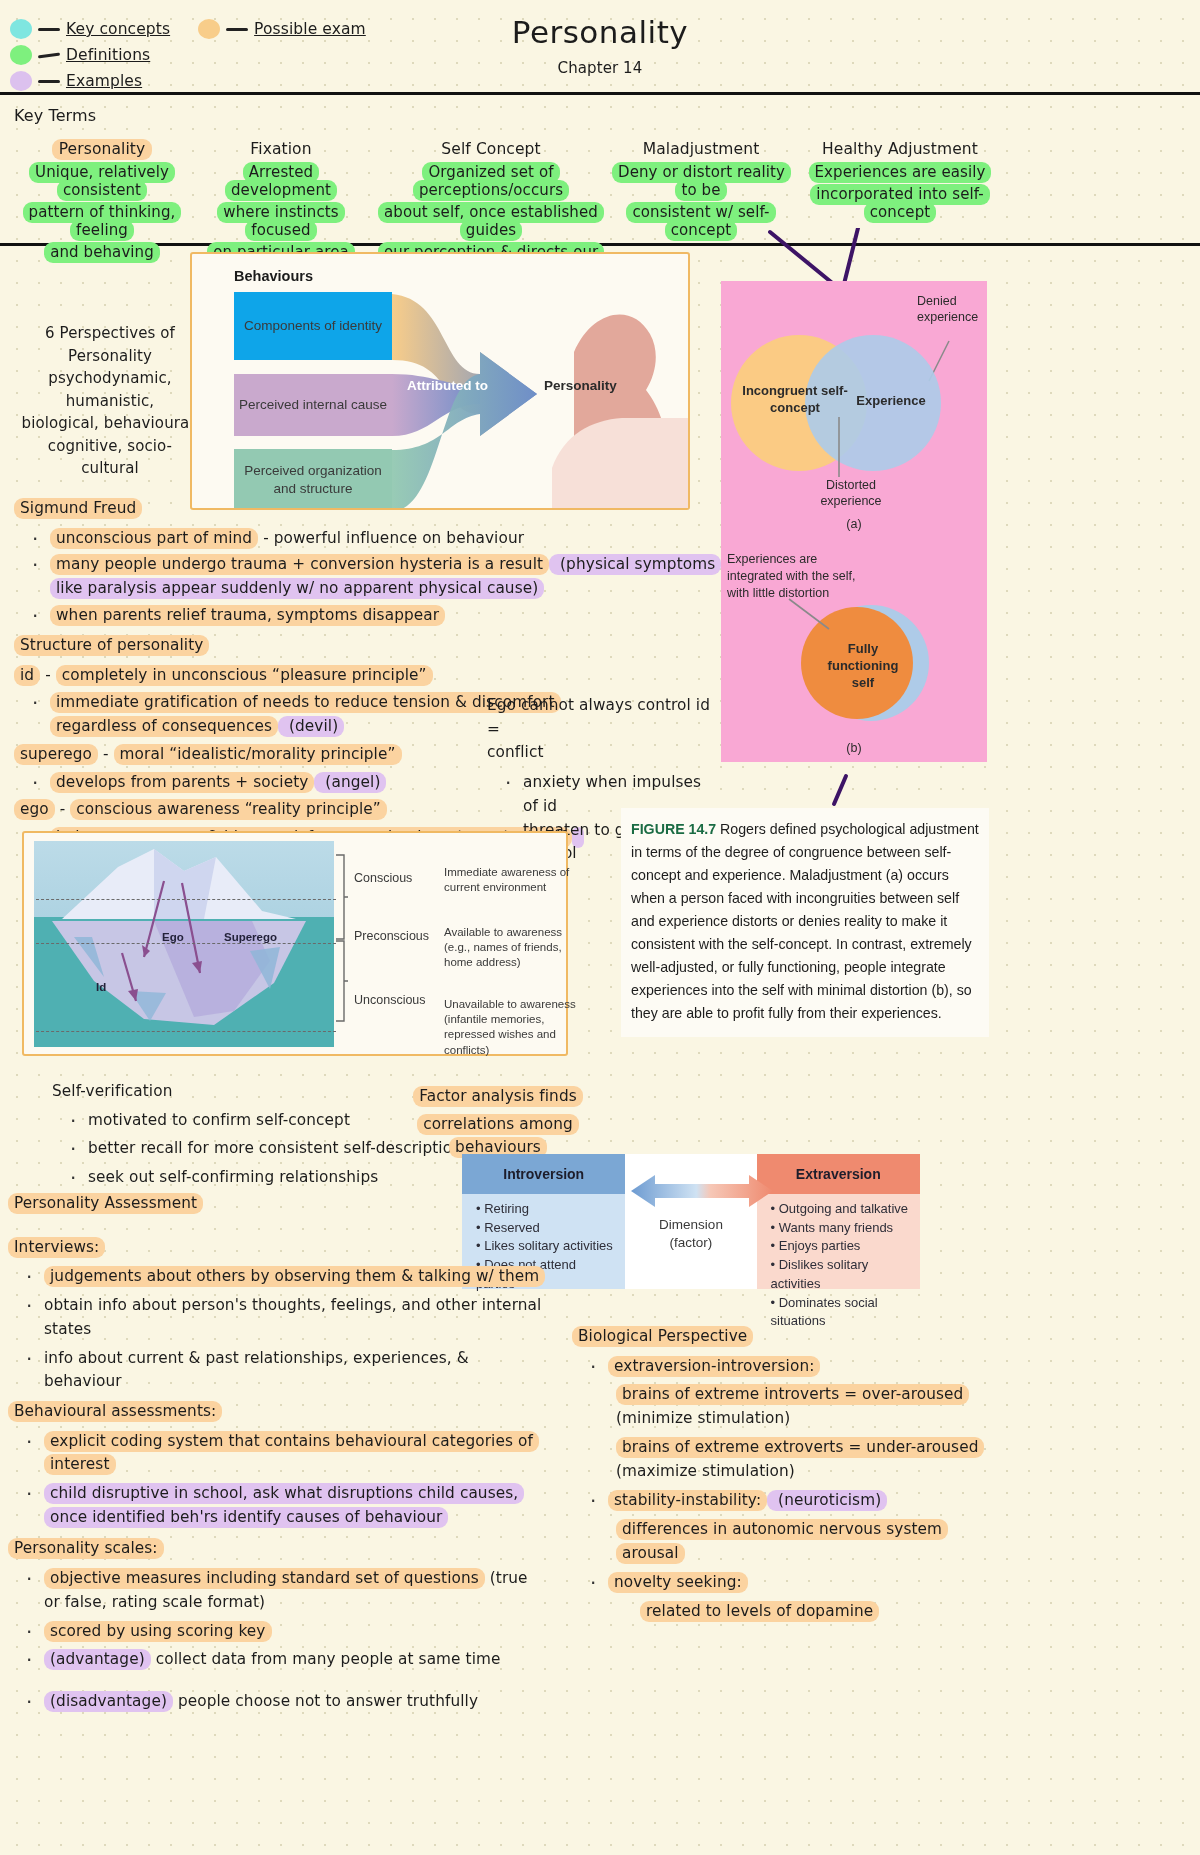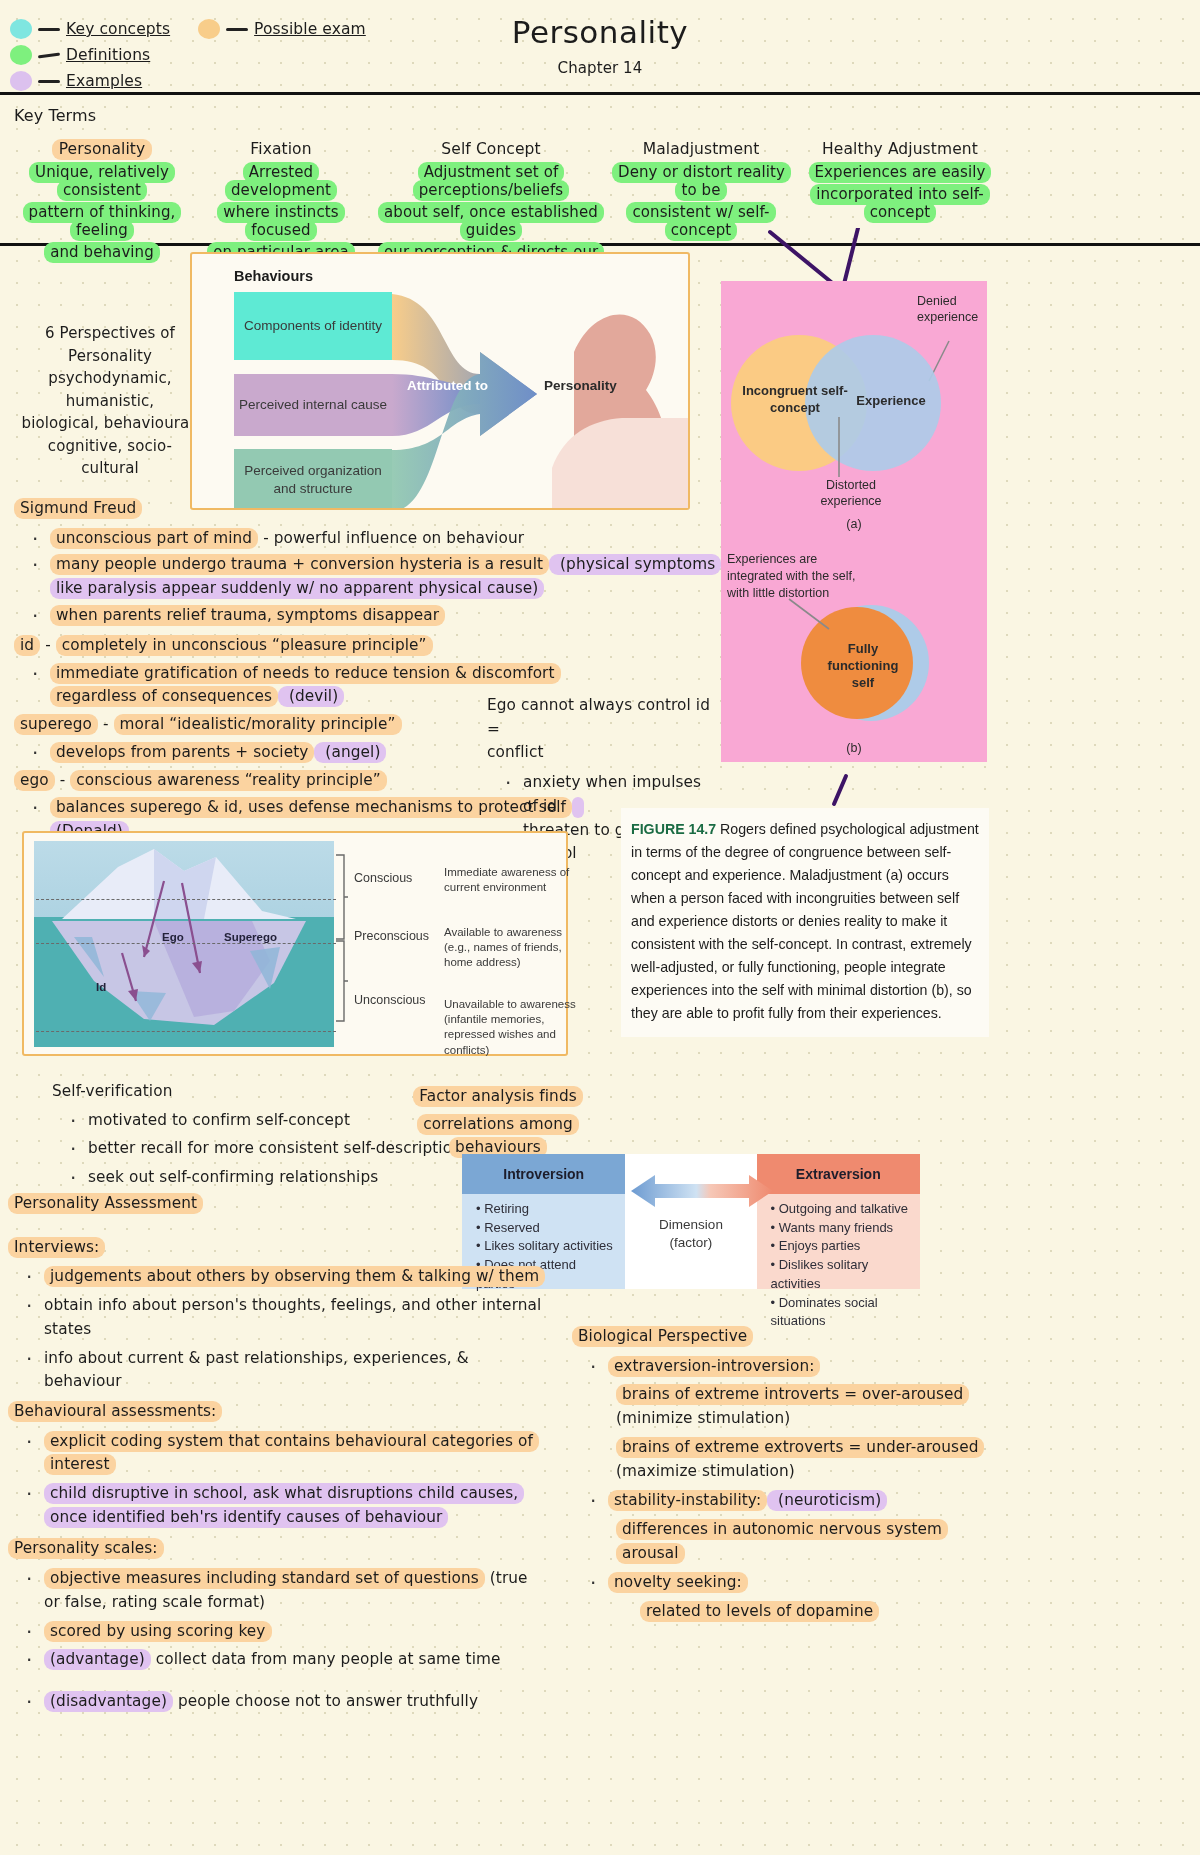--- a/index.html
+++ b/index.html
@@ -48,21 +48,21 @@
                   font-size:15px; line-height:1.5; }
 
   
   #beh-fig { position:absolute; left:190px; top:252px; width:500px; height:258px;
              background:#fdfaf2; border:2px solid #f0b963; border-radius:3px; overflow:hidden; }
   #beh-fig .fig-title { position:absolute; left:42px; top:14px; font-size:14.5px; font-weight:bold;
                         font-family:"Liberation Sans", sans-serif; color:#1b1b1b; }
   .bbox { position:absolute; left:42px; width:158px; display:flex; align-items:center;
           justify-content:center; text-align:center; font-family:"Liberation Sans", sans-serif;
           font-size:13.5px; color:#3a3a3a; line-height:1.3; }
-  #bbox1 { top:38px; height:68px; background:#5eead4; }
+  #bbox1 { top:38px; height:68px; background:#0ea5e9; }
   #bbox2 { top:120px; height:62px; background:#c9a9cd; }
   #bbox3 { top:195px; height:62px; background:#93c9b2; }
   #attrib { position:absolute; left:215px; top:124px; font-size:13.5px; font-weight:bold;
             font-family:"Liberation Sans", sans-serif; color:#ffffff; z-index:5; }
   #pers-label { position:absolute; left:352px; top:124px; font-size:13.5px; font-weight:bold;
                 font-family:"Liberation Sans", sans-serif; color:#2b2b2b; z-index:5; }
 
   
   .note { position:absolute; font-size:15.3px; line-height:1.55; }
   .bul { position:relative; padding-left:36px; margin-bottom:3px; }
@@ -145,21 +145,21 @@
 
 <div class="kt hand" style="left:196px;top:140px;width:170px">
   <div class="kt-title"><span>Fixation</span></div>
   <div class="kt-line"><span class="hl hl-g">Arrested development</span></div>
   <div class="kt-line"><span class="hl hl-g">where instincts focused</span></div>
   <div class="kt-line"><span class="hl hl-g">on particular area</span></div>
 </div>
 
 <div class="kt hand" style="left:378px;top:140px;width:226px">
   <div class="kt-title"><span>Self Concept</span></div>
-  <div class="kt-line"><span class="hl hl-g">Adjustment set of perceptions/beliefs</span></div>
+  <div class="kt-line"><span class="hl hl-g">Organized set of perceptions/occurs</span></div>
   <div class="kt-line"><span class="hl hl-g">about self, once established guides</span></div>
   <div class="kt-line"><span class="hl hl-g">our perception &amp; directs our beh'rs</span></div>
 </div>
 
 <div class="kt hand" style="left:612px;top:140px;width:178px">
   <div class="kt-title"><span>Maladjustment</span></div>
   <div class="kt-line"><span class="hl hl-g">Deny or distort reality to be</span></div>
   <div class="kt-line"><span class="hl hl-g">consistent w/ self-concept</span></div>
 </div>
 
@@ -219,20 +219,21 @@
   </div>
   <div class="bul">
     <span class="hl hl-o">many people undergo trauma + conversion hysteria is a result</span><span class="hl hl-p"> (physical symptoms like paralysis appear suddenly w/ no apparent physical cause)</span>
   </div>
   <div class="bul" style="margin-top:2px">
     <span class="hl hl-o">when parents relief trauma, symptoms disappear</span>
   </div>
 </div>
 
 <div class="note hand" style="left:14px;top:634px;width:600px">
+  <div class="noind" style="margin-bottom:6px"><span class="hl hl-o">Structure of personality</span></div>
   <div class="noind">
     <span class="hl hl-o">id</span><span> - </span><span class="hl hl-o">completely in unconscious “pleasure principle”</span>
   </div>
   <div class="bul" style="margin-top:4px">
     <span class="hl hl-o">immediate gratification of needs to reduce tension &amp; discomfort regardless of consequences</span><span class="hl hl-p"> (devil)</span>
   </div>
   <div class="noind" style="margin-top:4px">
     <span class="hl hl-o">superego</span><span> - </span><span class="hl hl-o">moral “idealistic/morality principle”</span>
   </div>
   <div class="bul" style="margin-top:4px">

